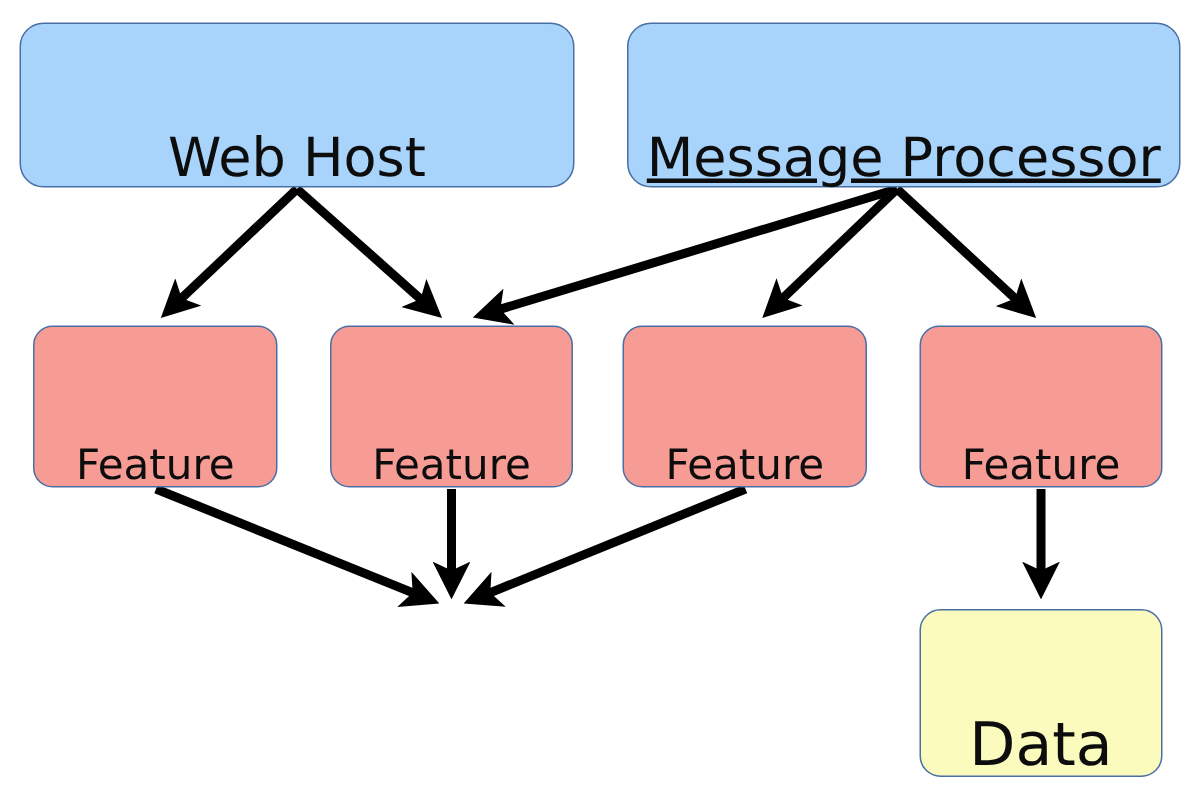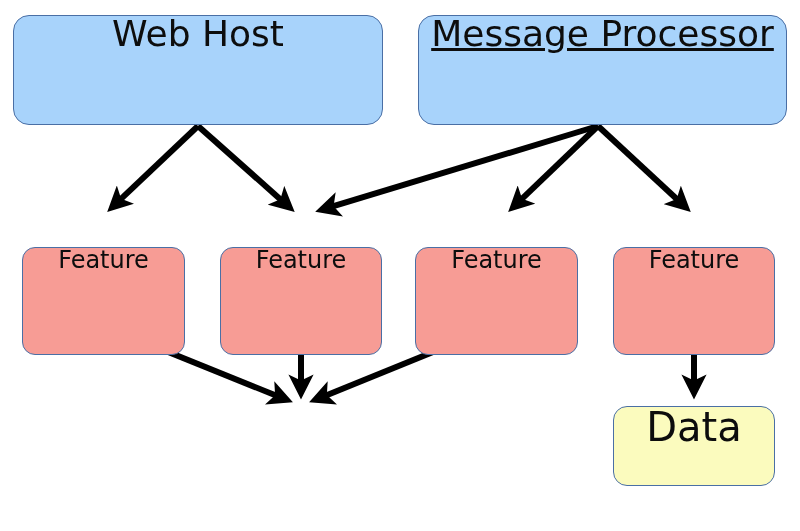--- a/index.html
+++ b/index.html
@@ -22,38 +22,37 @@
     width: 800px;
     height: 531px;
     pointer-events: none;
   }
   .node {
     position: absolute;
     box-sizing: border-box;
     border: 1.6px solid #4a6fa5;
     border-radius: 14px;
     display: flex;
-    align-items: flex-start;
+    align-items: flex-end;
     justify-content: center;
     color: #0d0d0d;
     line-height: 1;
     text-align: center;
     white-space: nowrap;
     z-index: 2;
   }
   .node.host {
     background: #a8d3fb;
     font-size: 36px;
     border-radius: 16px;
   }
   .node.feature {
     background: #f79c95;
-    font-size: 24px;
+    font-size: 28px;
     border-radius: 13px;
-    margin-top: 30px;
   }
   .node.store {
     background: #fbfbbe;
     font-size: 40px;
     border-radius: 14px;
   }
   .node-label {
     display: block;
   }
 </style>
@@ -99,17 +98,17 @@
 
   <div class="node feature" style="left: 415px; top: 217px; width: 163px; height: 108px;">
     <span class="node-label">Feature</span>
   </div>
 
   <div class="node feature" style="left: 613px; top: 217px; width: 162px; height: 108px;">
     <span class="node-label">Feature</span>
   </div>
 
 
-  <div class="node store" style="left: 613px; top: 406px; width: 162px; height: 80px;">
+  <div class="node store" style="left: 613px; top: 406px; width: 162px; height: 112px;">
     <span class="node-label">Data</span>
   </div>
 
 </div>
 
 </body></html>

